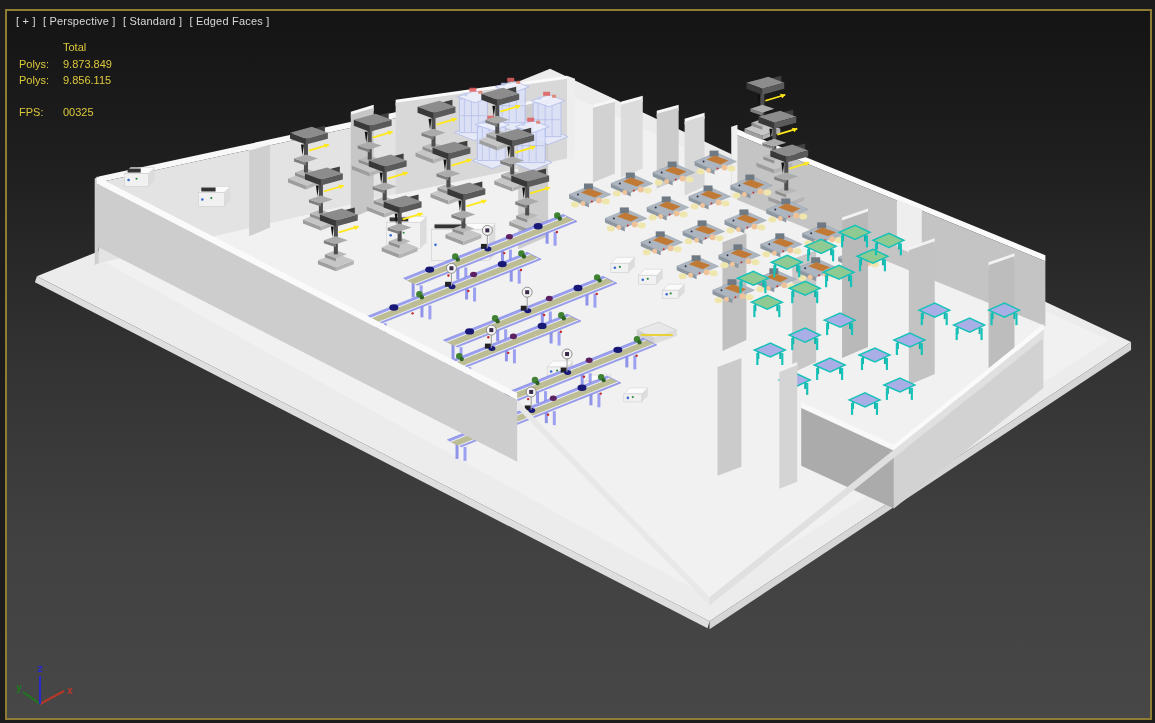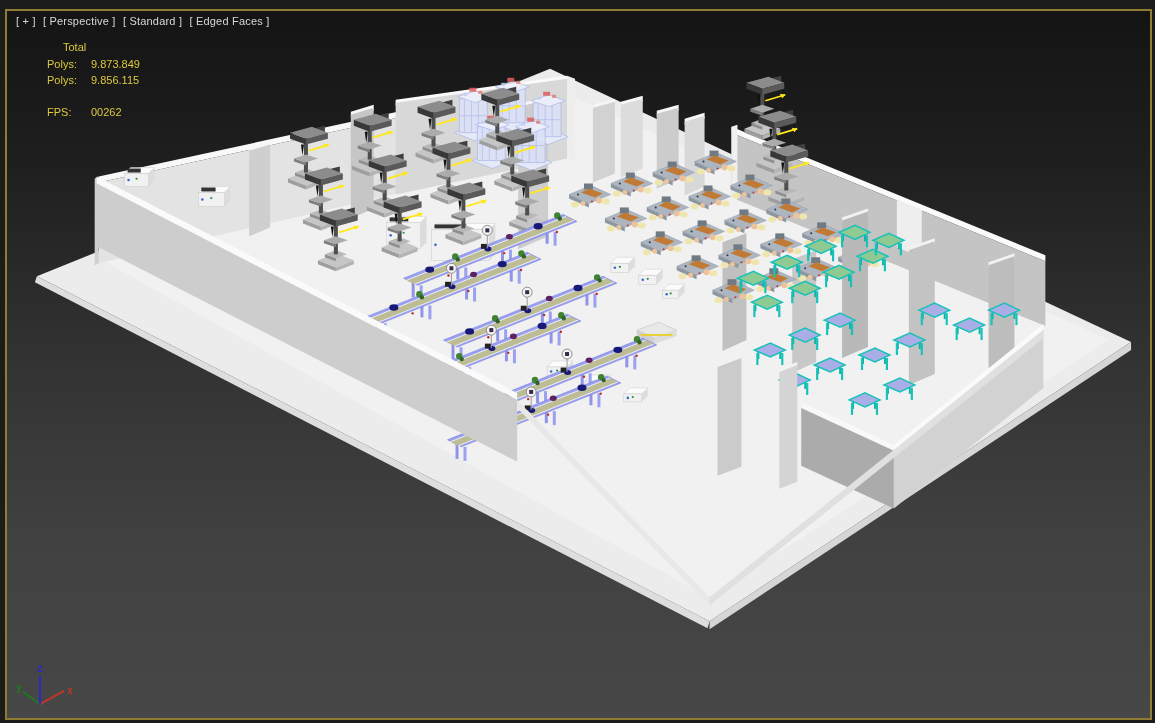--- a/index.html
+++ b/index.html
@@ -5,21 +5,21 @@
   html,body{margin:0;padding:0;background:#1c1c1c;width:1155px;height:723px;overflow:hidden;
     font-family:"Liberation Sans", sans-serif;}
   #frame{position:absolute;left:0;top:0;width:1155px;height:723px;background:#1c1c1c;}
   #viewport{position:absolute;left:5px;top:9px;right:3px;bottom:3px;
     border:2px solid #8f7d33;
     background:linear-gradient(#141414 0%,#1f1f1f 22%,#333333 50%,#414141 75%,#474747 100%);padding-left:41px;}
   #scene{position:absolute;left:0;top:0;width:100%;height:100%;}
   #vplabel{position:absolute;left:9px;top:4px;color:#d8d8d8;font-size:11px;letter-spacing:.2px;cursor:default;}
   #vplabel span{margin-right:4px;}
   #stats{position:absolute;left:12px;top:28px;color:#ddc83e;font-size:11px;line-height:16px;cursor:default;}
-  #stats .srow{display:flex;margin-left:28px;}
+  #stats .srow{display:flex;}
   #stats .slab{width:44px;}
   #stats .shead{margin-left:44px;margin-bottom:1px;}
   #stats .sgap{height:16px;}
   #axis{position:absolute;left:2px;bottom:2px;width:80px;height:60px;}
   .axlbl{font-size:10px;font-weight:bold;font-family:"DejaVu Sans Mono",monospace;}
 </style>
 </head>
 <body>
 
 <div id="frame">
@@ -928,21 +928,21 @@
         <span class="slab">Polys:</span>
         <span>9.873.849</span>
       </div>
       <div class="srow">
         <span class="slab">Polys:</span>
         <span>9.856.115</span>
       </div>
       <div class="sgap"></div>
       <div class="srow">
         <span class="slab">FPS:</span>
-        <span>00262</span>
+        <span>00325</span>
       </div>
     </div>
 
     <svg id="axis" viewBox="0 0 80 60">
       <g>
         <line x1="31" y1="48" x2="55" y2="35" stroke="#b5382a" stroke-width="2"></line>
         <text class="axlbl" x="58" y="38" fill="#b5382a">x</text>
       </g>
       <g>
         <line x1="31" y1="48" x2="14" y2="36" stroke="#1e7a1e" stroke-width="2"></line>

